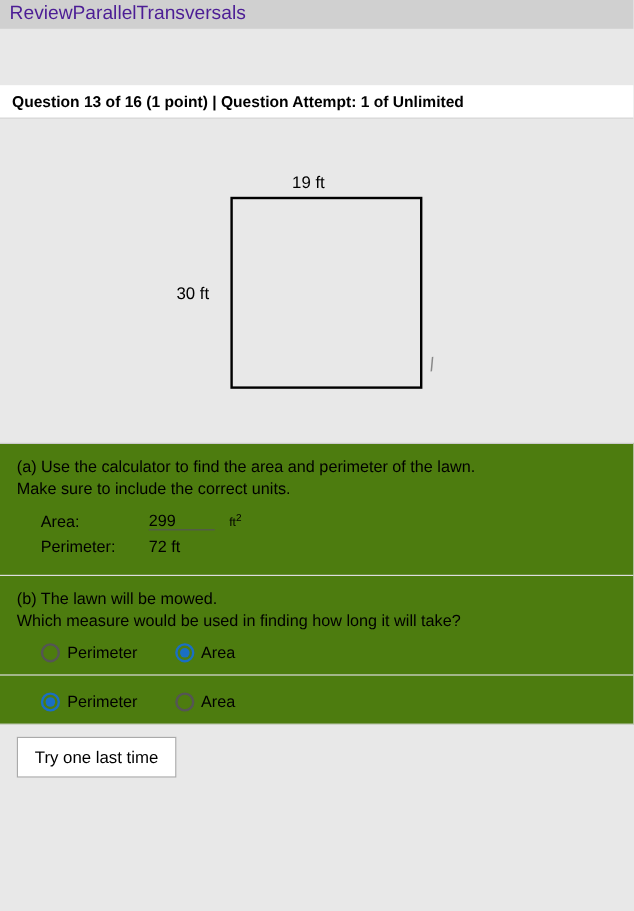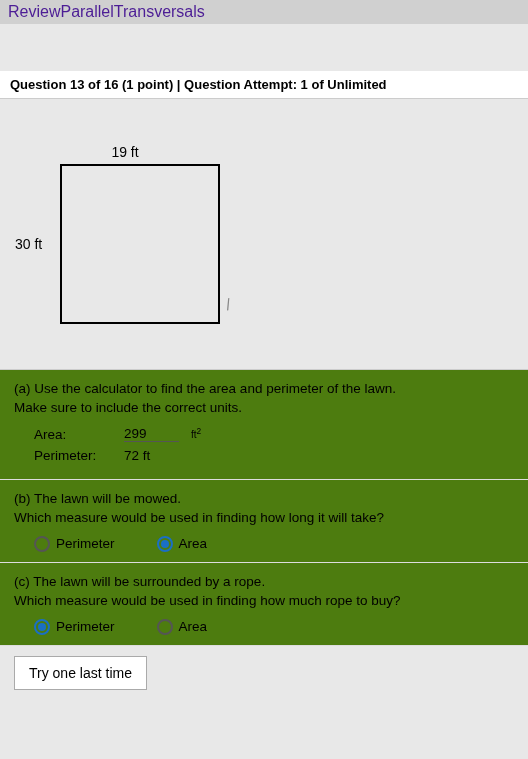--- a/index.html
+++ b/index.html
@@ -26,21 +26,21 @@
       padding: 6px 10px;
       font-size: 13px;
       font-weight: bold;
       border-bottom: 1px solid #ccc;
       margin-top: 47px;
     }
     .diagram-area {
       background: #e8e8e8;
       padding: 20px 24px 10px 10px;
       display: flex;
-      justify-content: flex-start;
+      justify-content: center;
       align-items: center;
       min-height: 270px;
       position: relative;
     }
     .diagram-wrapper {
       position: relative;
       width: 230px;
       height: 210px;
     }
     .lawn-rect {
@@ -106,21 +106,21 @@
       outline: none;
       background: transparent;
       text-align: left;
     }
     .superscript {
       font-size: 10px;
       vertical-align: super;
     }
     .radio-group {
       display: flex;
-      gap: 42px;
+      gap: 31px;
       margin-left: 20px;
       margin-top: 4px;
       align-items: center;
     }
     .radio-option {
       display: flex;
       align-items: center;
       gap: 6px;
       font-size: 13.5px;
       cursor: pointer;
@@ -218,24 +218,20 @@
         <span>Perimeter</span>
       </div>
       <div class="radio-option">
         <div class="radio-circle selected"></div>
         <span>Area</span>
       </div>
     </div>
   </div>
 
   <div class="section">
-    <div class="section-title">
-      <span style="white-space: pre-line;">(c) The lawn will be surrounded by a rope.
-    Which measure would be used in finding how much rope to buy?</span>
-    </div>
     <div class="radio-group">
       <div class="radio-option">
         <div class="radio-circle selected"></div>
         <span>Perimeter</span>
       </div>
       <div class="radio-option">
         <div class="radio-circle"></div>
         <span>Area</span>
       </div>
     </div>

